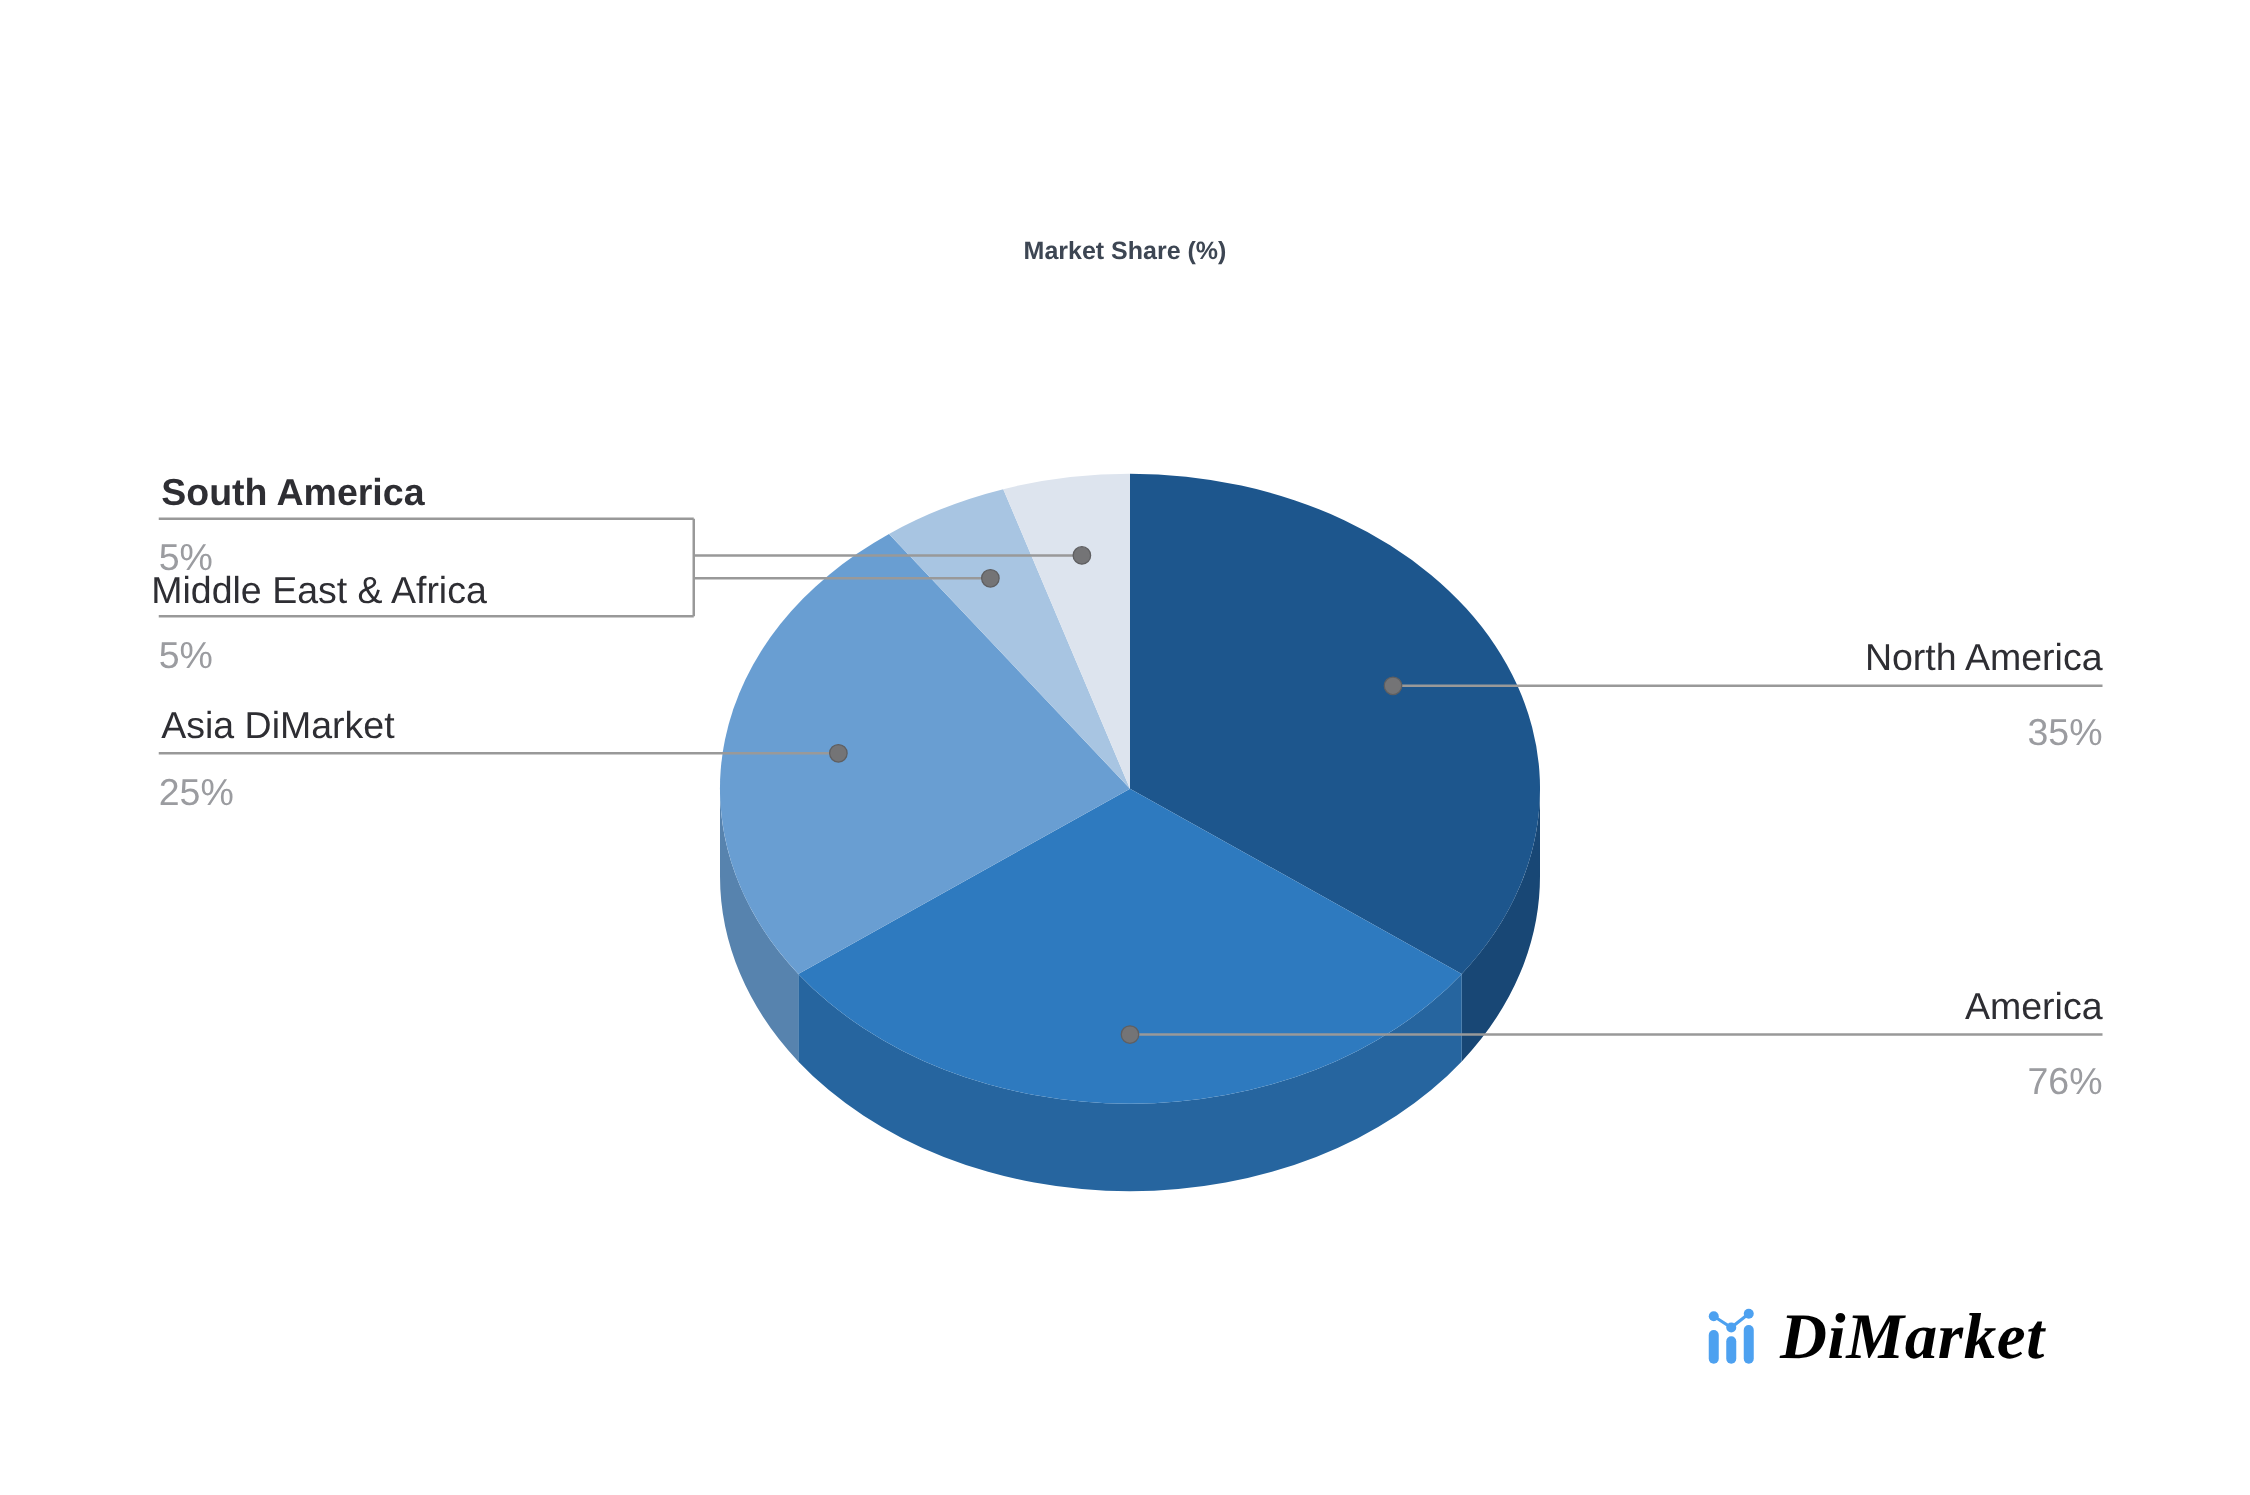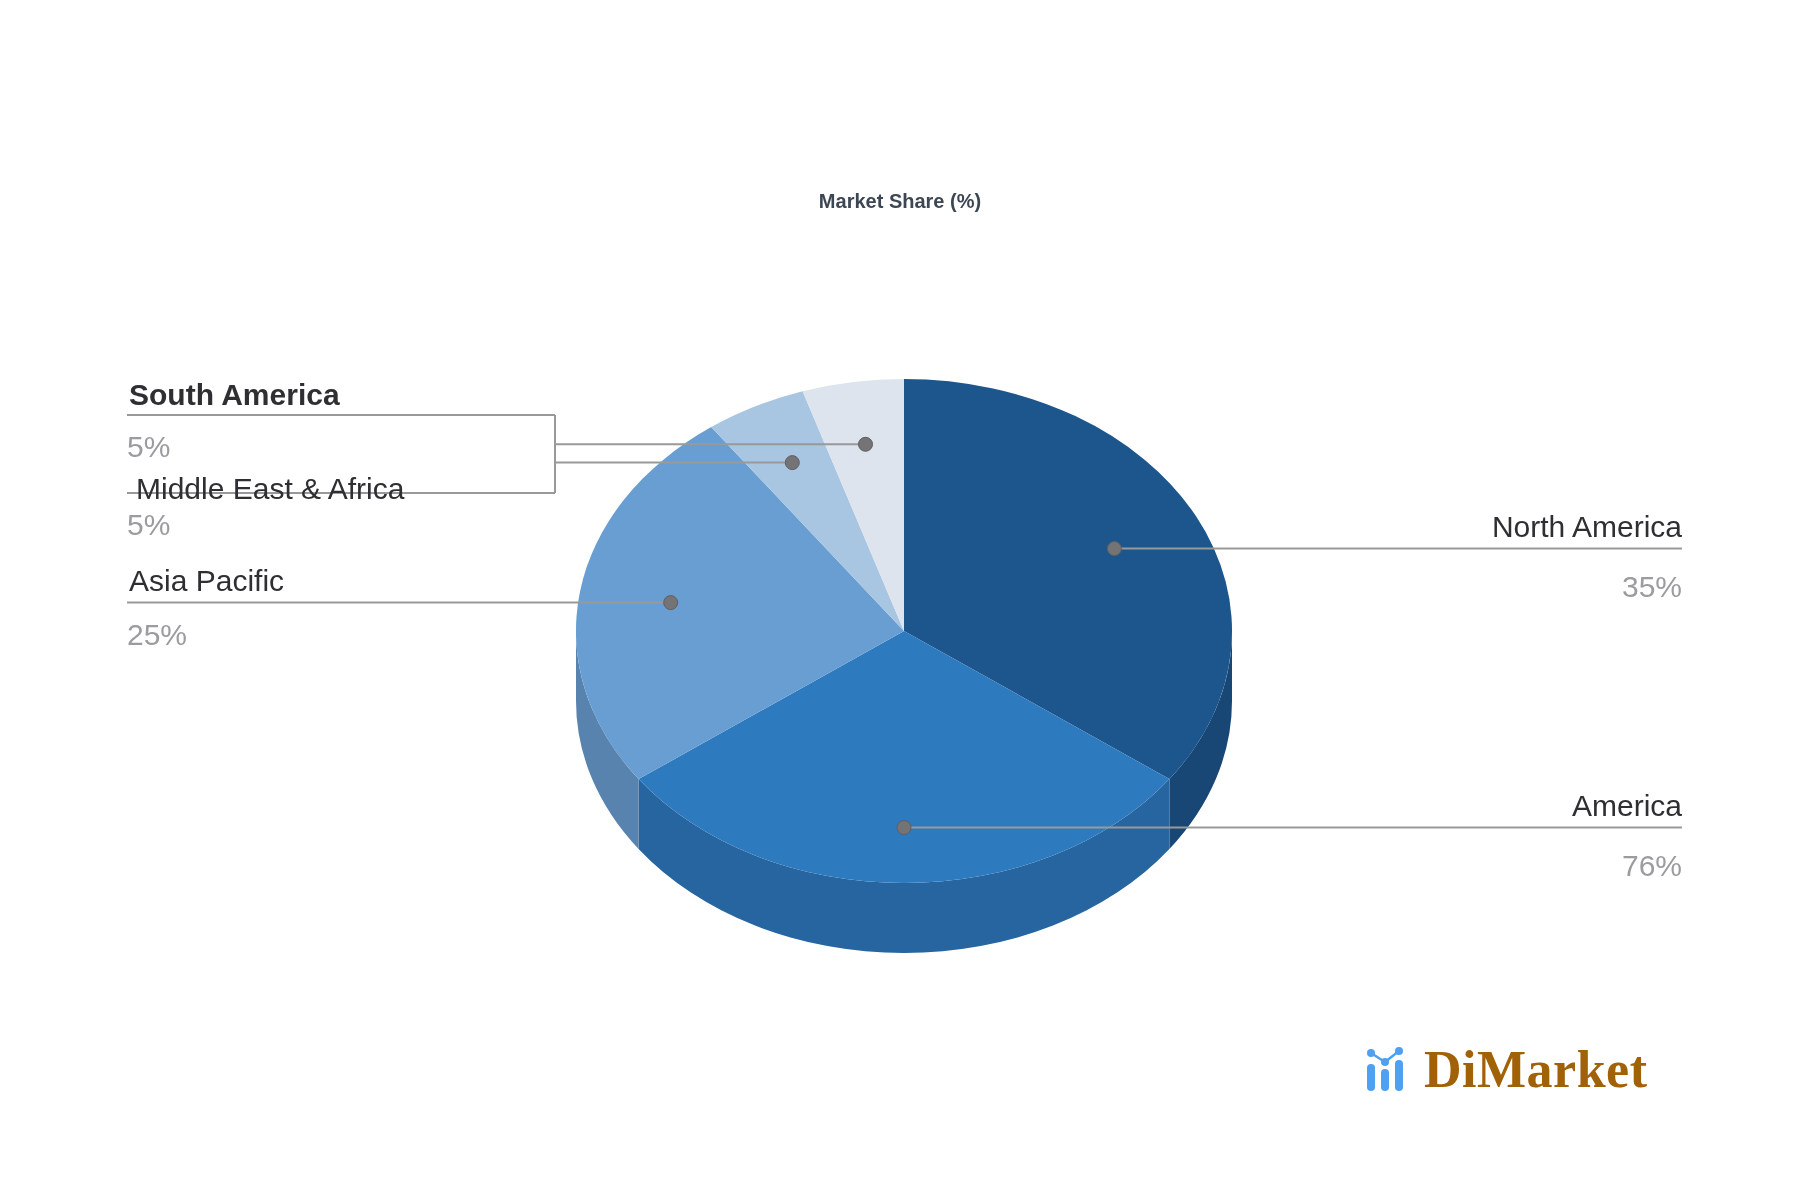--- a/index.html
+++ b/index.html
@@ -11,21 +11,21 @@
   .subtitle{position:absolute;left:0;right:0;top:190px;text-align:center;
             font-size:20px;font-weight:700;color:#3d4653;}
   #chart-svg{position:absolute;left:0;top:0;}
   #labels{position:absolute;inset:0;pointer-events:none;}
   .lbl{position:absolute;font-size:30px;line-height:36px;color:#2e2e33;white-space:nowrap;}
   .val{position:absolute;font-size:30px;line-height:36px;color:#9b9ca0;white-space:nowrap;}
   .logo{position:absolute;left:1363px;top:1038px;height:70px;}
   .logo-icon{position:absolute;left:0;top:6px;}
   .logo-text{position:absolute;left:61px;top:2px;
              font-family:"Liberation Serif","DejaVu Serif",serif;
-             font-weight:700;font-size:52px;color:#a16207;letter-spacing:0.5px;}
+             font-weight:700;font-size:52px;color:#000000;letter-spacing:0.5px;font-style:italic;}
 </style>
 </head>
 <body>
 
 <div class="stage">
 
   <div class="subtitle">Market Share (%)</div>
 
   <svg id="chart-svg" width="1800" height="1196">
     <g id="g-rims">
@@ -57,23 +57,23 @@
         <circle cx="792.3" cy="462.6" r="7" fill="#747476" stroke="#5f5f61" stroke-width="1"></circle>
         <circle cx="865.5" cy="444.3" r="7" fill="#747476" stroke="#5f5f61" stroke-width="1"></circle>
       </g>
   </svg>
 
   <div id="labels">
       <div class="lbl" style="right: 118px; top: 508.6px; text-align: right;">North America</div>
       <div class="val" style="right: 118px; top: 568.6px; text-align: right;">35%</div>
       <div class="lbl" style="right: 118px; top: 787.6px; text-align: right;">America</div>
       <div class="val" style="right: 118px; top: 847.6px; text-align: right;">76%</div>
-      <div class="lbl" style="left: 129px; top: 562.6px;">Asia Pacific</div>
+      <div class="lbl" style="left: 129px; top: 562.6px;">Asia DiMarket</div>
       <div class="val" style="left: 127px; top: 616.6px;">25%</div>
-      <div class="lbl" style="left: 136px; top: 455px; margin-top: 16px;">Middle East &amp; Africa</div>
+      <div class="lbl" style="left: 121px; top: 455px;">Middle East &amp; Africa</div>
       <div class="val" style="left: 127px; top: 507px;">5%</div>
       <div class="lbl" style="left: 129px; top: 377px; font-weight: bold;">South America</div>
       <div class="val" style="left: 127px; top: 429px;">5%</div>
     </div>
 
   <div class="logo">
     <svg class="logo-icon" width="46" height="50" viewBox="0 0 46 50">
       <g fill="#4da1f0" stroke="none">
         <rect x="4" y="20" width="8" height="27" rx="4"></rect>
         <rect x="18" y="25" width="8" height="22" rx="4"></rect>

